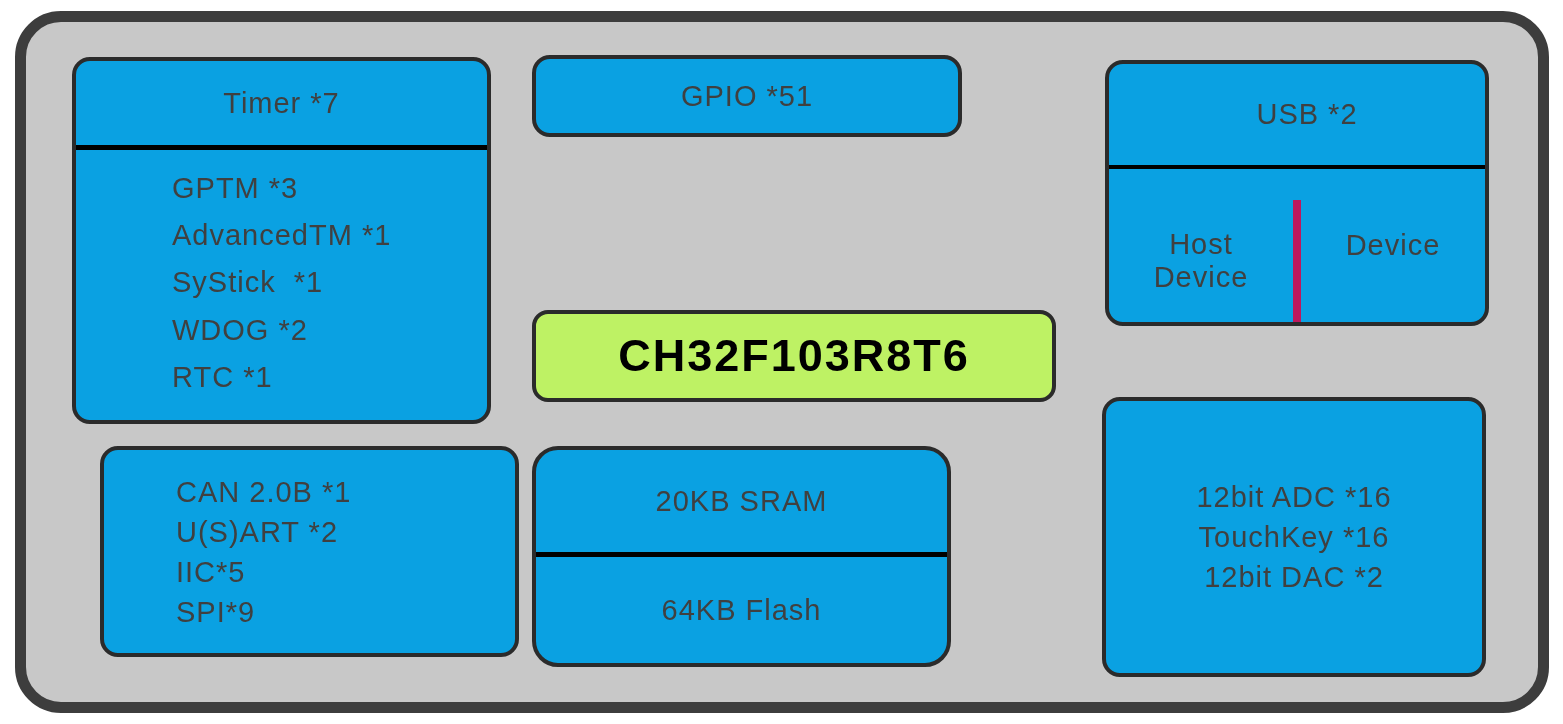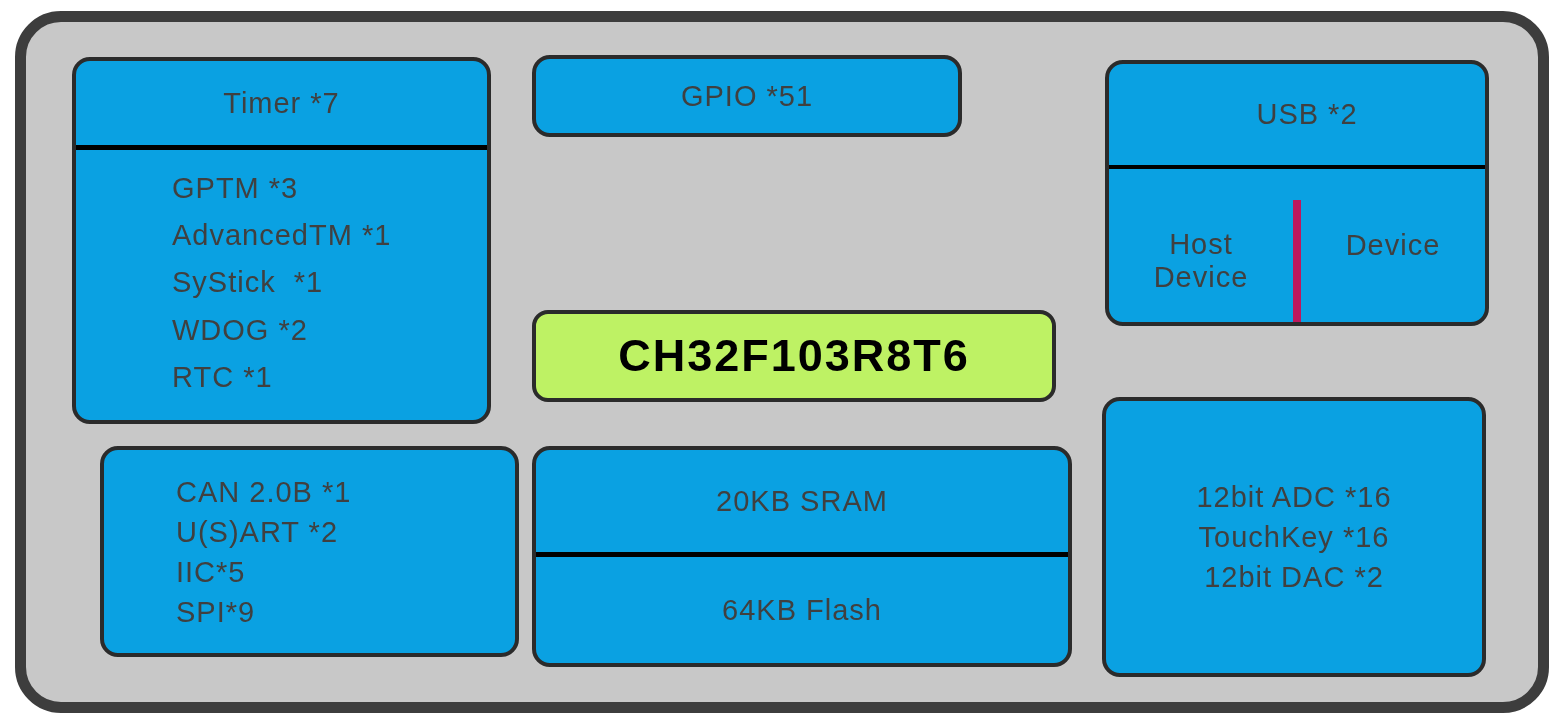--- a/index.html
+++ b/index.html
@@ -59,21 +59,21 @@
   .chip-block {
     left: 532px; top: 310px; width: 524px; height: 92px;
     background: #bef264;
     color: #000000;
     font-weight: bold;
     font-size: 45px;
     letter-spacing: 2px;
     flex-direction: row;
     border-radius: 16px;
   }
-  .memory-block { left: 532px; top: 446px; width: 540px; height: 221px; }
+  .memory-block { left: 532px; top: 446px; width: 419px; height: 221px; border-radius: 26px; }
   .mem-sram { height: 102px; border-bottom: 5px solid #000000; }
   .mem-flash { flex: 1 1 auto; }
   .usb-block { left: 1105px; top: 60px; width: 384px; height: 266px; }
   .usb-header { height: 101px; border-bottom-width: 4px; padding-left: 20px; }
   .usb-cells { flex: 1 1 auto; display: flex; flex-direction: row; }
   .usb-cell {
     flex: 1 1 0;
     display: flex; align-items: center; justify-content: center;
     text-align: center;
   }

